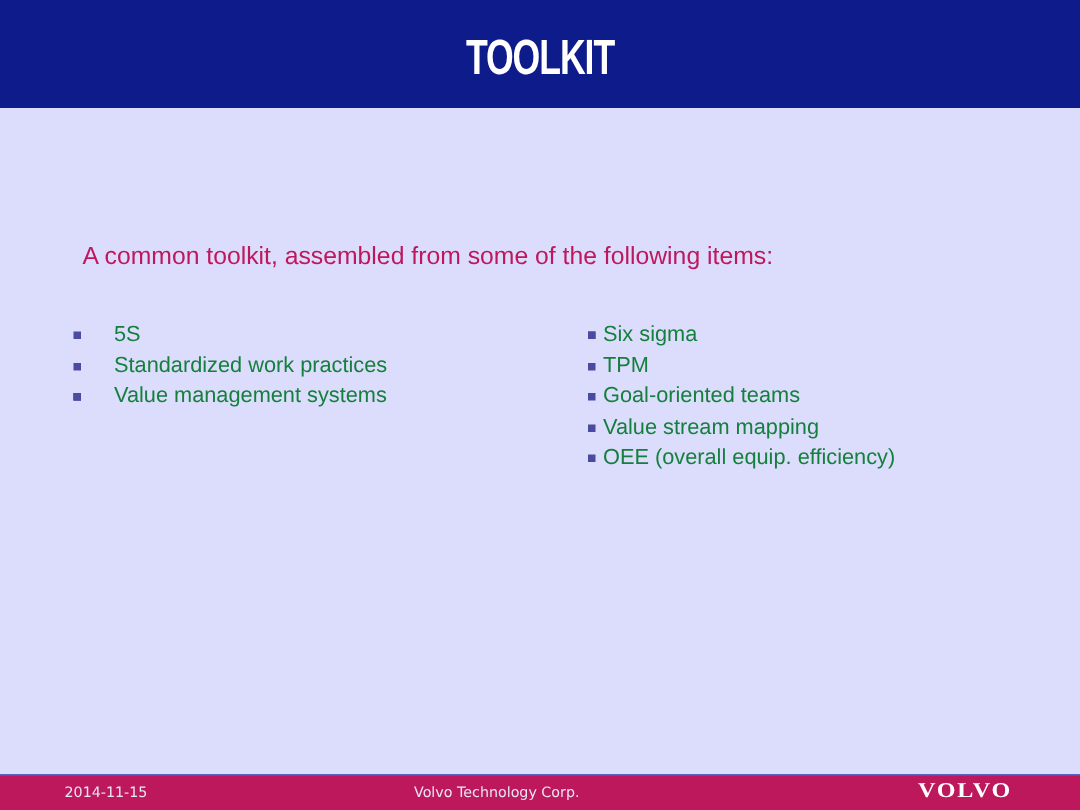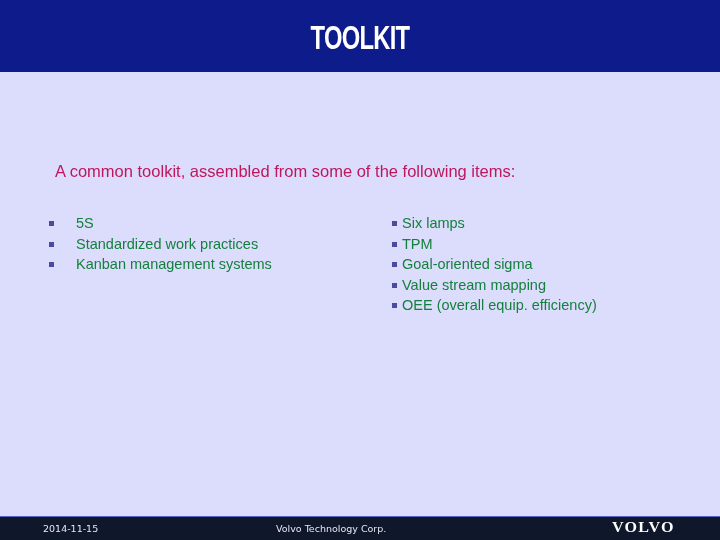--- a/index.html
+++ b/index.html
@@ -28,21 +28,21 @@
   }
   ul.list li .bullet {
     position: absolute; width: 5px; height: 5px; background: #4a4aa0; top: 8px;
   }
   ul.left { left: 76px; top: 213px; width: 230px; }
   ul.left li .bullet { left: -27px; }
   ul.right { left: 402px; top: 213px; width: 280px; }
   ul.right li .bullet { left: -10px; }
   .footer {
     position: absolute; left: 0; top: 516px; width: 720px; height: 24px;
-    background: #0f172a; border-top: 1px solid #5a64c0;
+    background: #be185d; border-top: 1px solid #5a64c0;
   }
   .footer span { position: absolute; color: #e6e6f5; font-family: "DejaVu Sans", sans-serif; font-size: 9.5px; }
   .f-date { left: 43px; top: 6px; }
   .f-page { left: 216px; top: 28px; }
   .f-corp { left: 276px; top: 6px; }
   .logo {
     position: absolute; left: 612px; top: 3px; color: #ffffff;
     font-family: "Liberation Serif", serif; font-weight: bold; font-size: 14px;
     letter-spacing: 1px; transform: scaleX(1.15); transform-origin: 0 0;
   }
@@ -54,28 +54,28 @@
   <div class="title">TOOLKIT</div>
 </div>
 
 <div class="intro">A common toolkit, assembled from some of the following items:</div>
 
 <ul class="list left">
   <li><span class="bullet"></span><span>5S</span></li>
   <li><span class="bullet"></span><span>Standardized work practices</span></li>
   <li><span class="bullet"></span></li>
   <li><span class="bullet"></span></li>
-  <li><span class="bullet"></span><span>Kanban management systems</span></li>
+  <li><span class="bullet"></span><span>Value management systems</span></li>
 </ul>
 
 <ul class="list right">
   <li><span class="bullet"></span></li>
-  <li><span class="bullet"></span><span>Six lamps</span></li>
+  <li><span class="bullet"></span><span>Six sigma</span></li>
   <li><span class="bullet"></span><span>TPM</span></li>
-  <li><span class="bullet"></span><span>Goal-oriented sigma</span></li>
+  <li><span class="bullet"></span><span>Goal-oriented teams</span></li>
   <li><span class="bullet"></span><span>Value stream mapping</span></li>
   <li><span class="bullet"></span><span>OEE (overall equip. efficiency)</span></li>
 </ul>
 
 <div class="footer">
   <span class="f-date">2014-11-15</span>
   <span class="f-page">12</span>
   <span class="f-corp">Volvo Technology Corp.</span>
   <div class="logo">VOLVO</div>
 </div>

